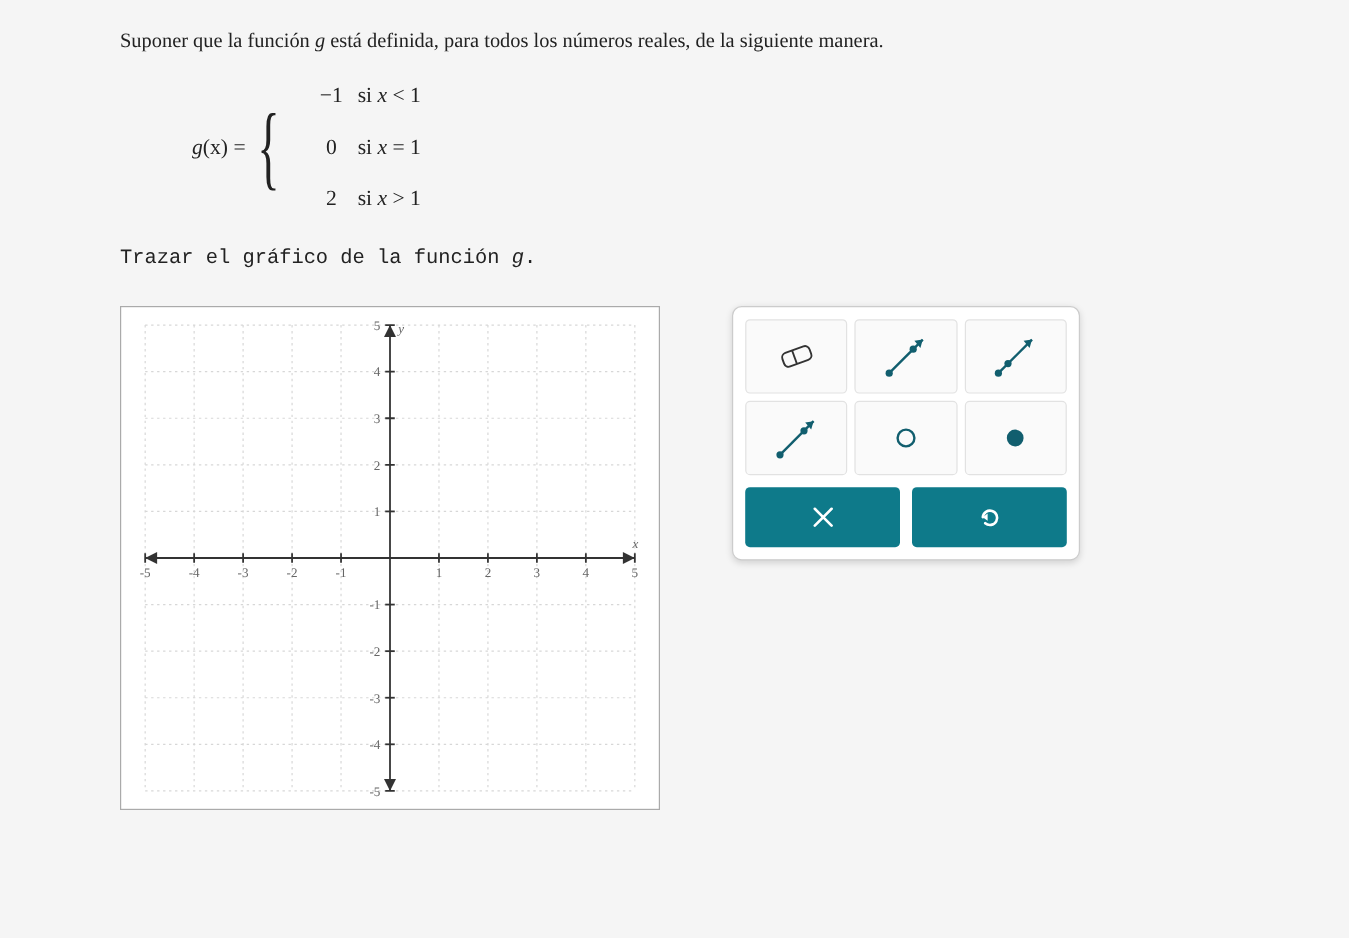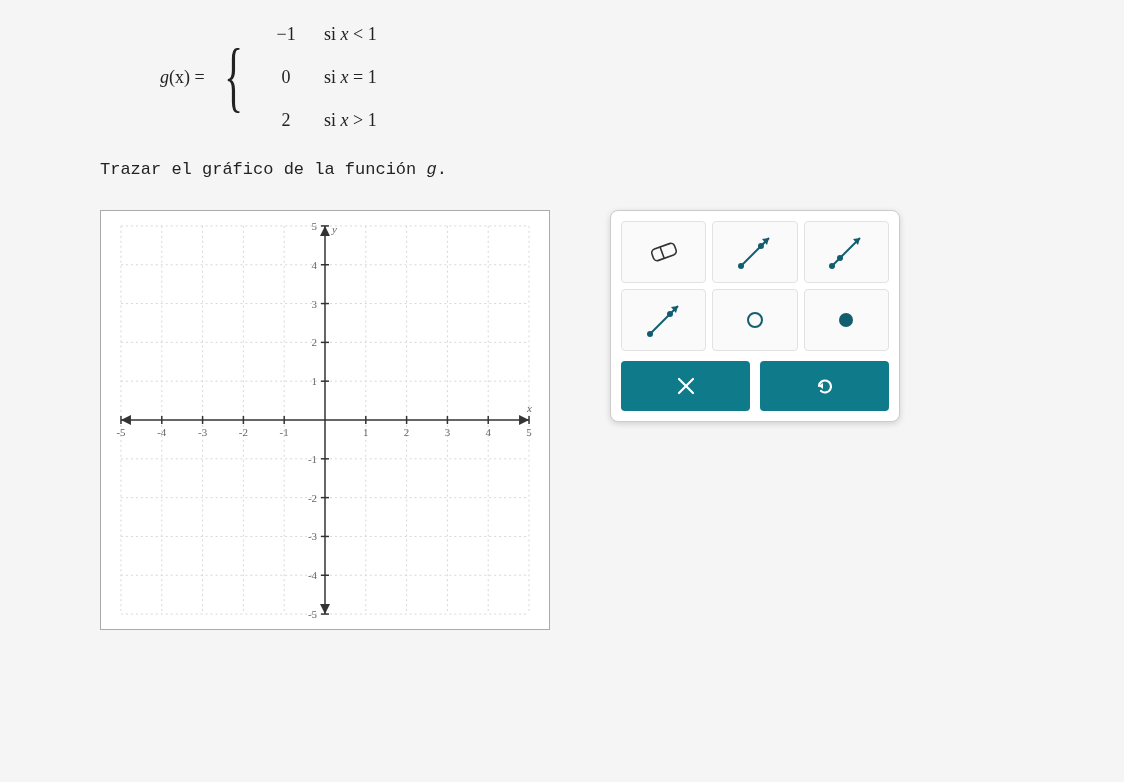--- a/index.html
+++ b/index.html
@@ -17,33 +17,33 @@
   .intro em, .fn-def em, .instruction em { font-style: italic; }
 
   .fn-def {
     display: flex;
     align-items: center;
     margin-left: 60px;
     margin-bottom: 22px;
     font-family: 'Times New Roman', serif;
     font-size: 18px;
   }
-  .fn-label { margin-right: 10px; }
+  .fn-label { margin-right: 0; }
   .brace {
     font-size: 78px;
     line-height: 78px;
     font-weight: 100;
     margin-right: 12px;
     transform: scaleX(0.5);
     display: inline-block;
   }
   .cases { display: flex; flex-direction: column; gap: 14px; }
   .case-row { display: flex; align-items: center; }
   .case-val { width: 44px; text-align: center; }
-  .case-cond { margin-left: 16px; }
+  .case-cond { margin-left: 0; }
 
   .instruction { margin-bottom: 26px; font-family: Liberation Mono, monospace; }
 
   .main-row { display: flex; gap: 60px; align-items: flex-start; }
 
   
   .plot-wrap {
     border: 1px solid #aaa;
     width: 450px;
     height: 420px;
@@ -100,20 +100,23 @@
   .axis-label { font-size: 11px; fill:#666; font-style: italic; font-family: 'Times New Roman', serif; }
   .grid-line { stroke: #d7d7d7; stroke-dasharray: 2 3; stroke-width:1; }
   .axis-line { stroke: #333; stroke-width:1.5; }
   .tick-lbl { font-size: 11px; fill:#666; font-family: 'Times New Roman', serif; text-anchor: middle; }
   .tick-lbl-y { font-size: 11px; fill:#666; font-family: 'Times New Roman', serif; text-anchor: end; }
 </style>
 </head>
 <body>
 
 <div class="problem">
+  <p class="intro">
+    <span>Suponer que la función </span><em>g</em><span> está definida, para todos los números reales, de la siguiente manera.</span>
+  </p>
 
   <div class="fn-def">
     <span class="fn-label">
       <em>g</em><span>(x) = </span>
     </span>
     <span class="brace">{</span>
     <div class="cases">
       <div class="case-row">
         <span class="case-val">−1</span>
         <span class="case-cond">

